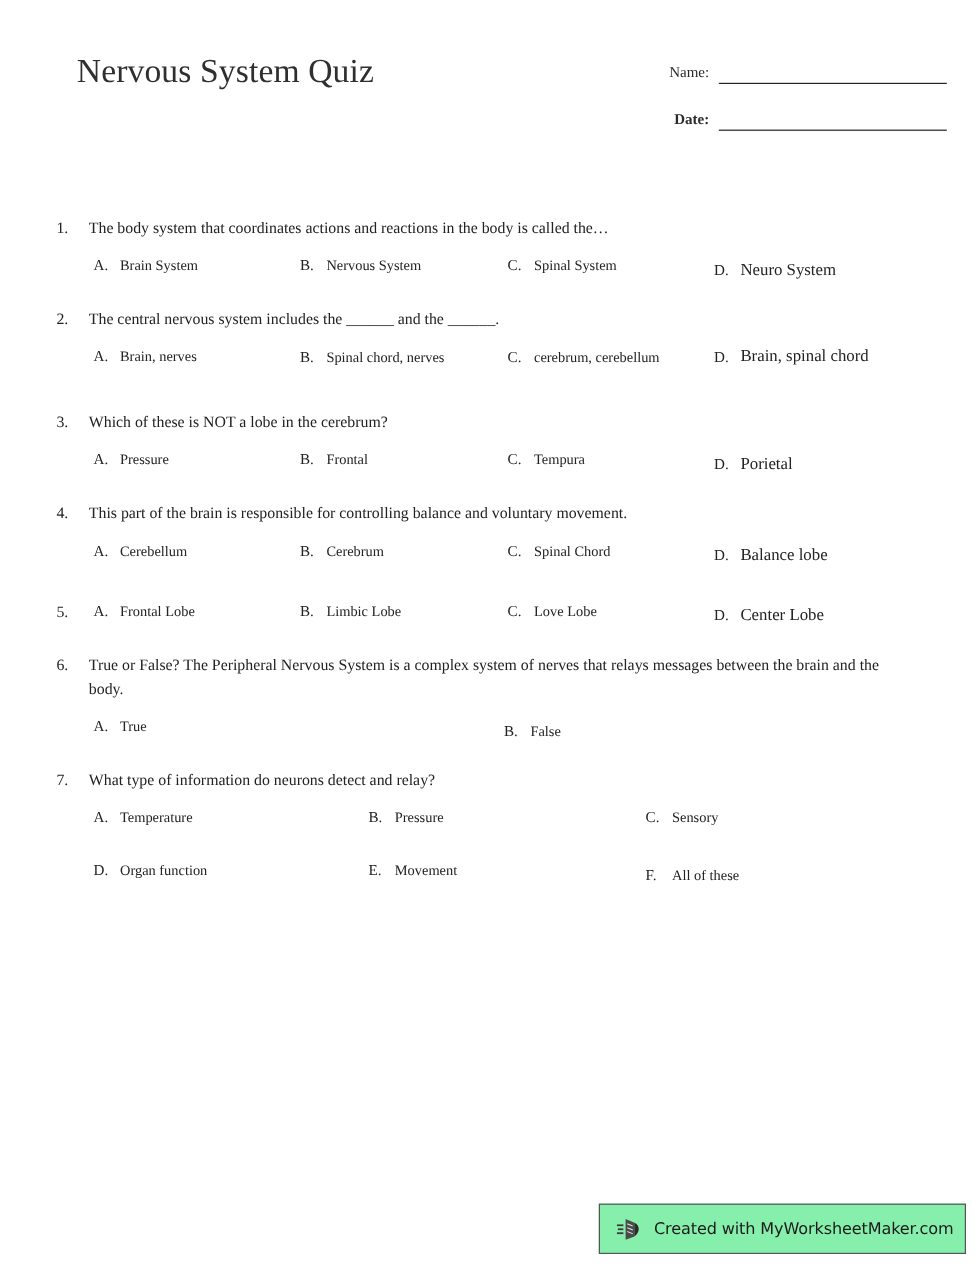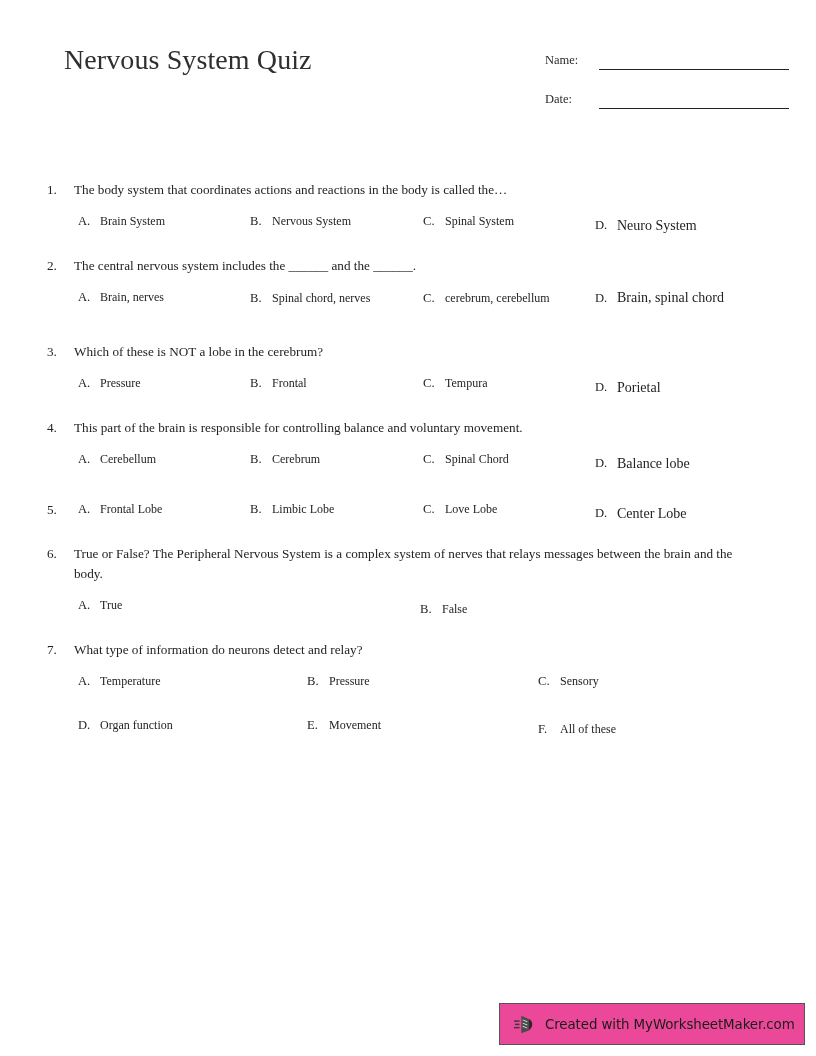--- a/index.html
+++ b/index.html
@@ -50,25 +50,26 @@
   }
   .nd-row {
     display: flex;
     align-items: flex-end;
     height: 24px;
     margin-bottom: 15px;
   }
   .nd-label {
     font-size: 12.5px;
     color: #2b2b2b;
+    text-align: right;
     padding-bottom: 2px;
     white-space: nowrap;
   }
   .nd-label.name { width: 46px; }
-  .nd-label.date { width: 46px; }
+  .nd-label.date { width: 46px; font-weight: bold; }
   .nd-line {
     flex: 1;
     border-bottom: 1.3px solid #222;
     height: 15px;
     margin-left: 8px;
   }
 
   
   .questions {
     position: absolute;
@@ -152,21 +153,21 @@
   .lowered { margin-top: 4px; }
 
   
   .footer-badge {
     position: absolute;
     left: 499px;
     top: 1003px;
     width: 306px;
     height: 42px;
     border: 1.3px solid #555;
-    background: #ec4899;
+    background: #86efac;
     display: flex;
     align-items: center;
     padding-left: 14px;
     box-sizing: border-box;
   }
   .badge-logo {
     width: 22px;
     height: 22px;
     flex: none;
     margin-right: 9px;

